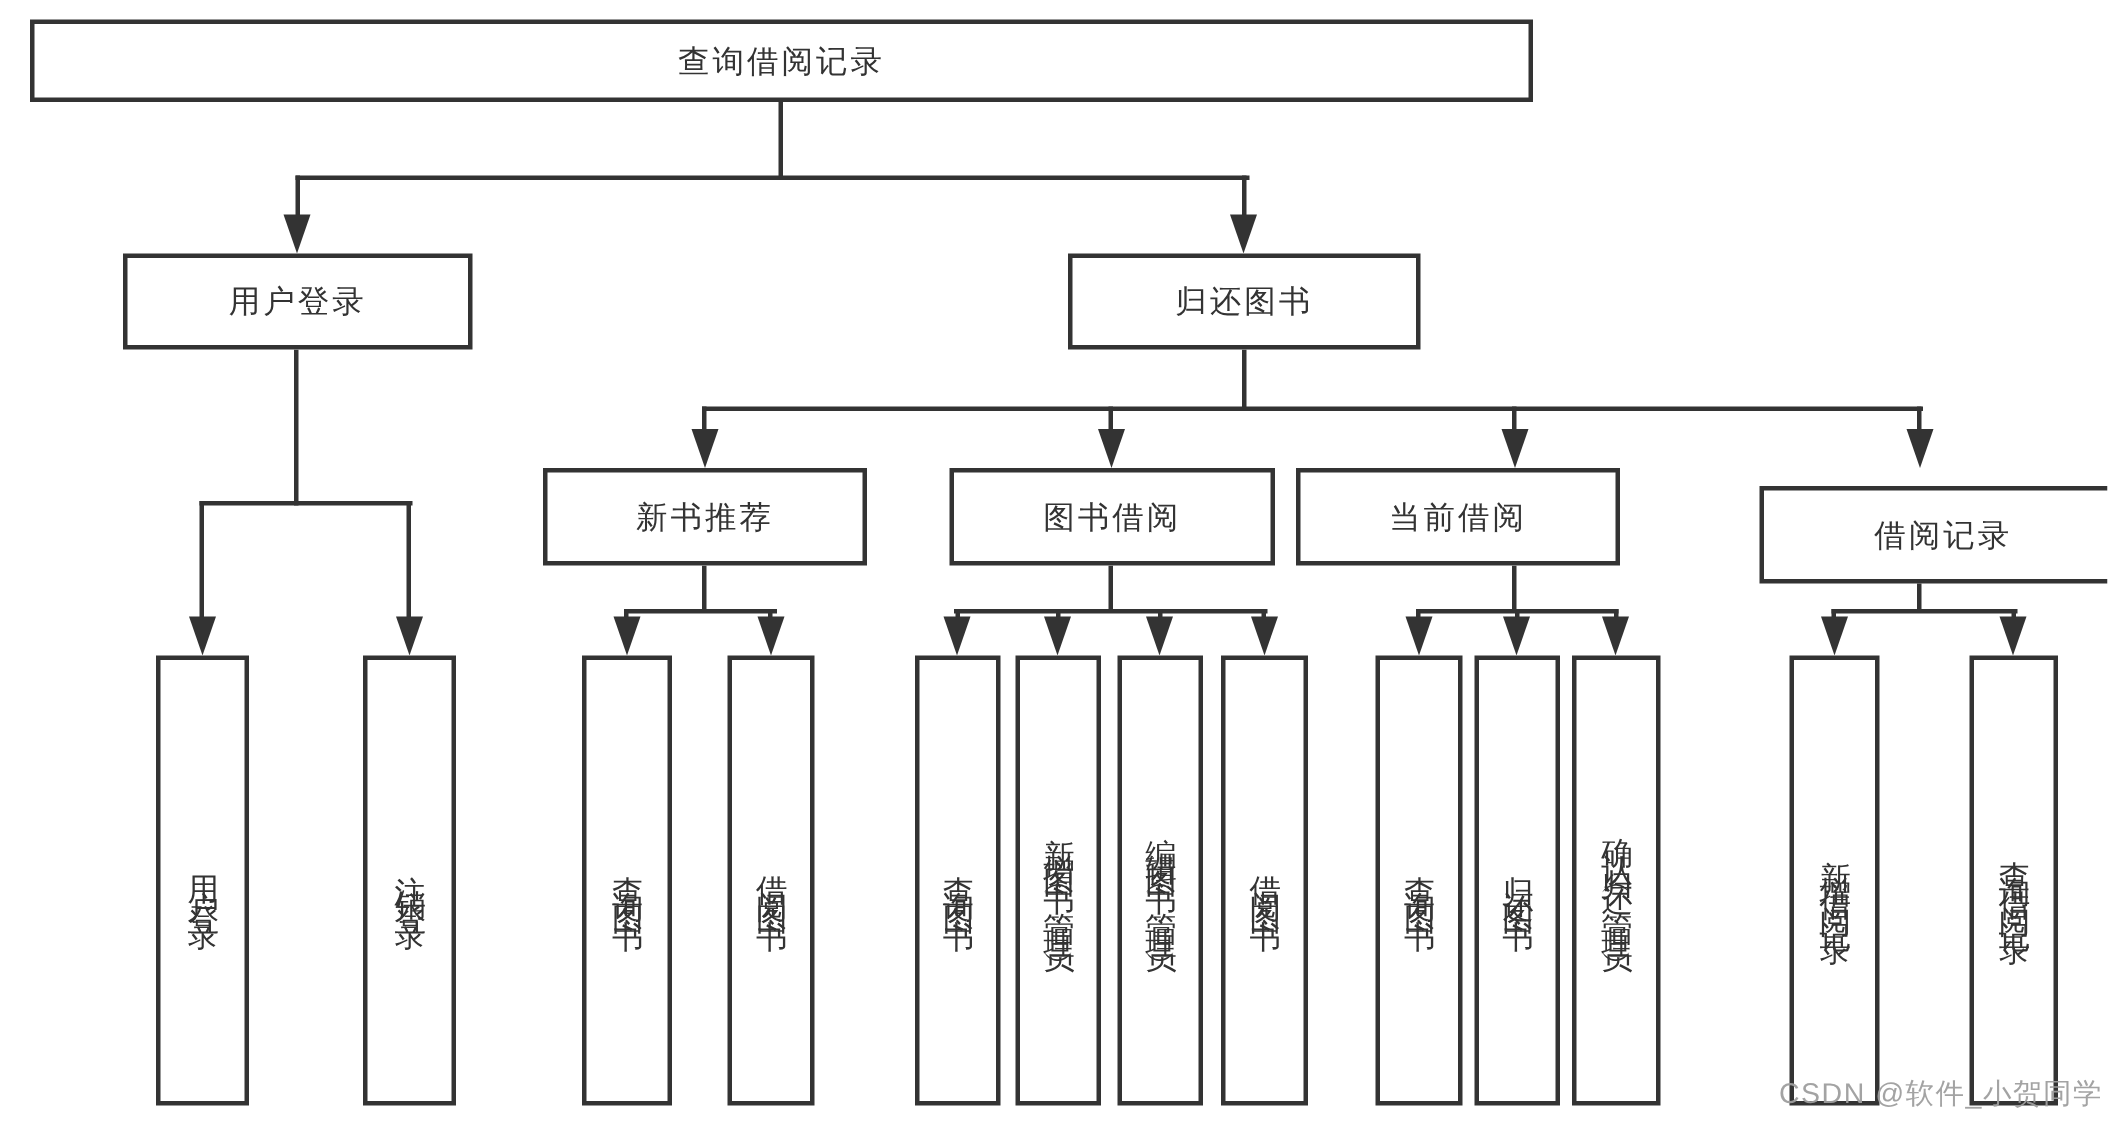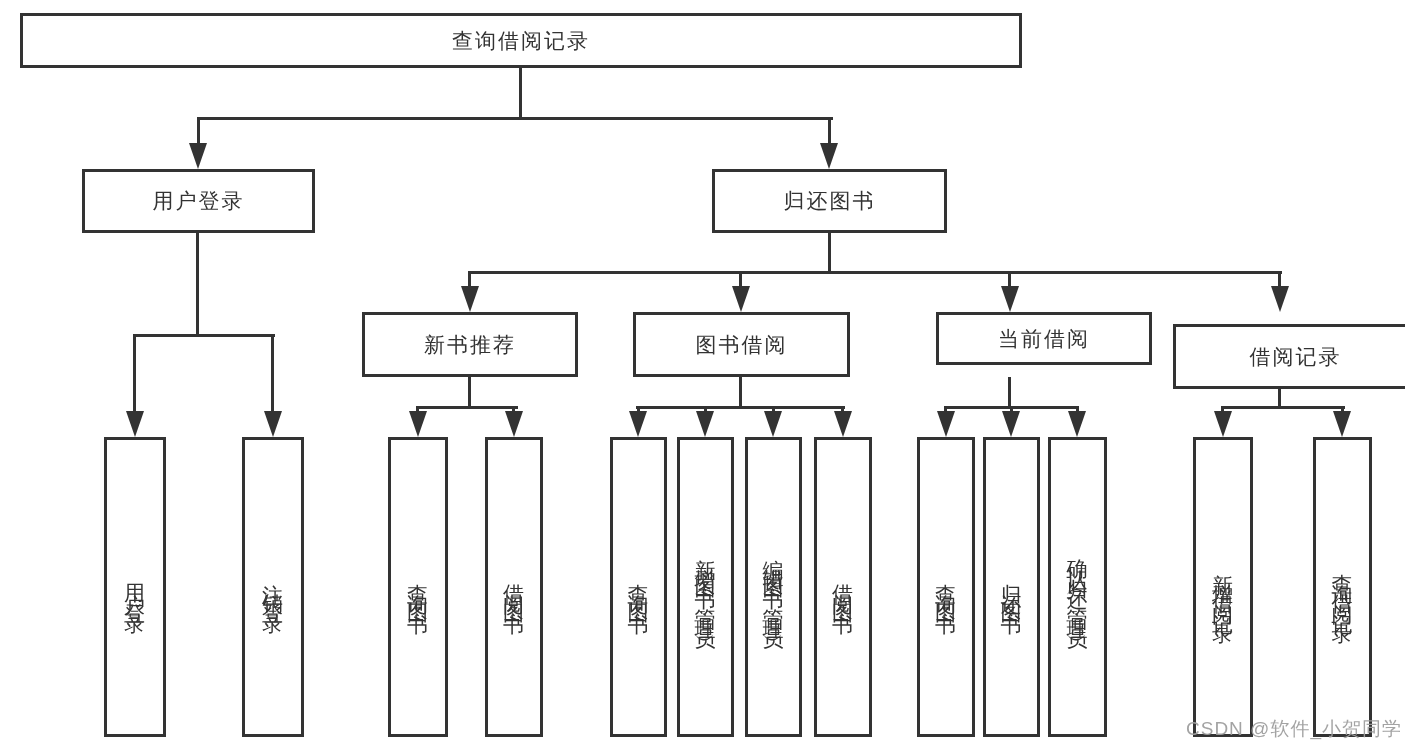--- a/index.html
+++ b/index.html
@@ -35,21 +35,21 @@
   <div class="box" style="left:20px;top:13px;width:1002px;height:55px">查询借阅记录</div>
 
   <div class="box" style="left:82px;top:169px;width:233px;height:64px">用户登录</div>
 
   <div class="box" style="left:712px;top:169px;width:235px;height:64px">归还图书</div>
 
   <div class="box" style="left:633px;top:312px;width:217px;height:65px">图书借阅</div>
 
   <div class="box" style="left:362px;top:312px;width:216px;height:65px">新书推荐</div>
 
-  <div class="box" style="left:936px;top:312px;width:216px;height:53px">当前借阅</div>
+  <div class="box" style="left:864px;top:312px;width:216px;height:65px">当前借阅</div>
 
   <div class="box" style="left:1173px;top:324px;width:245px;height:65px">借阅记录</div>
 
   <div class="box vbox" style="left:104px;top:437px;width:62px;height:300px">用户登录</div>
 
   <div class="box vbox" style="left:242px;top:437px;width:62px;height:300px">注销登录</div>
 
   <div class="box vbox" style="left:388px;top:437px;width:60px;height:300px">查询图书</div>
 
   <div class="box vbox" style="left:485px;top:437px;width:58px;height:300px">借阅图书</div>

